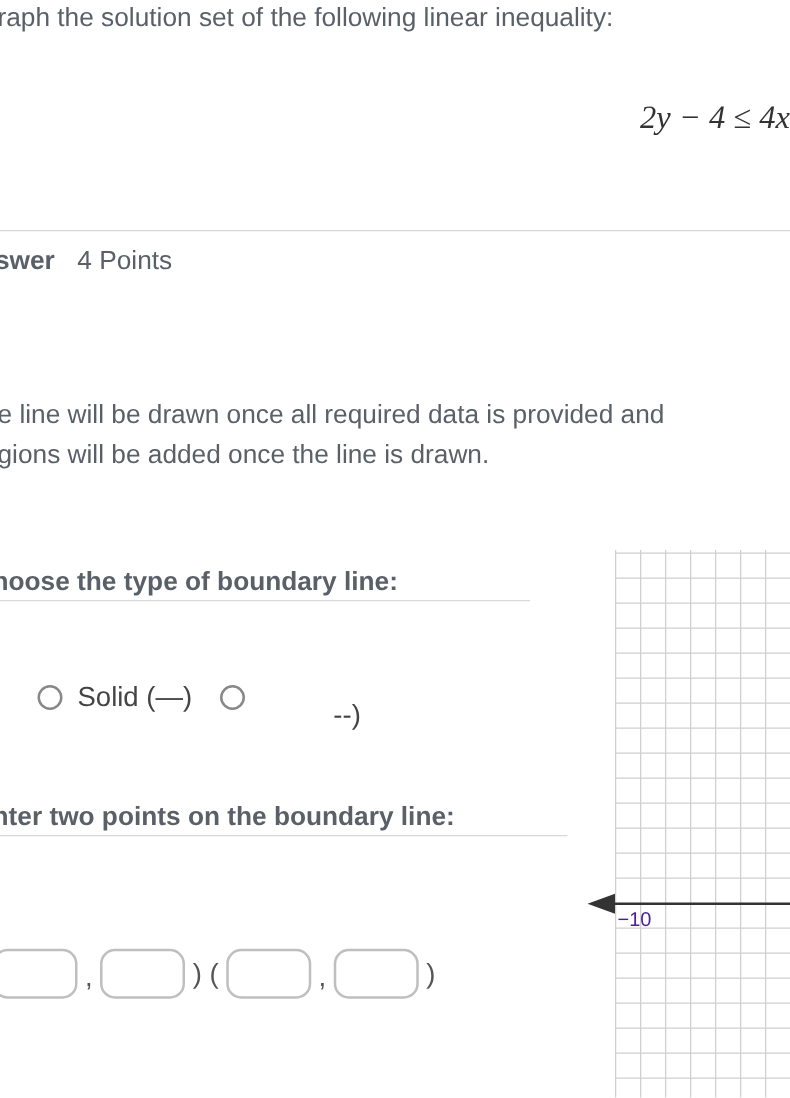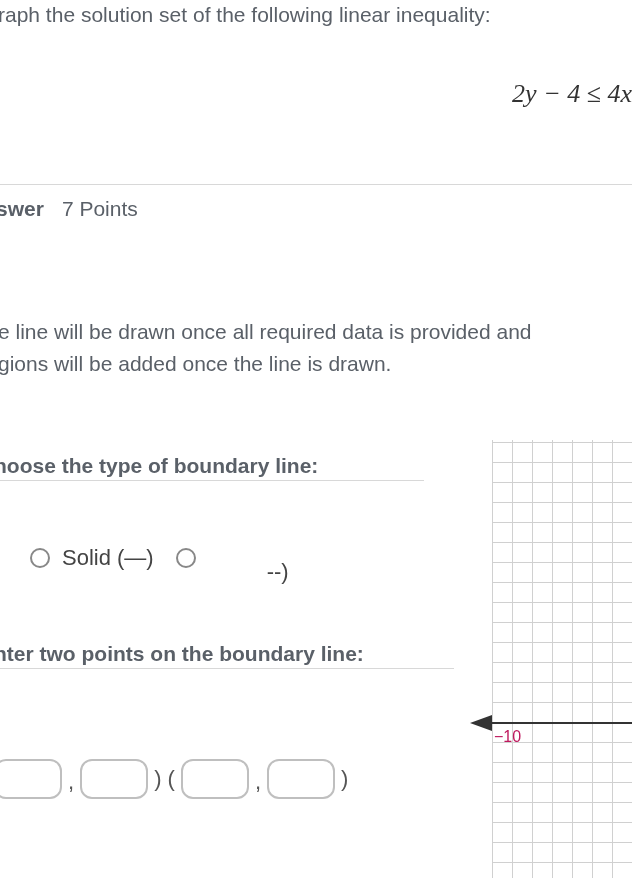--- a/index.html
+++ b/index.html
@@ -173,38 +173,38 @@
       right: 0;
       height: 2px;
       background: #333;
       top: 282px;
     }
     .axis-label {
       position: absolute;
       top: 288px;
       left: 2px;
       font-size: 16px;
-      color: #be185d;
+      color: #4c1d95;
       font-family: Arial, sans-serif;
     }
   </style>
 </head>
 <body>
 
 <div class="question-text">raph the solution set of the following linear inequality:</div>
 
 <div class="equation">
   2<span style="font-style:italic">y</span> − 4 ≤ 4<span style="font-style:italic">x</span>
 </div>
 
 <div class="section-divider"></div>
 
 <div class="answer-row">
   <span class="answer-label">swer</span>
-  <span class="points-label">7 Points</span>
+  <span class="points-label">4 Points</span>
 </div>
 
 <div class="instruction-text">
   <span>e line will be drawn once all required data is provided and</span><br>
   <span>gions will be added once the line is drawn.</span>
 </div>
 
 <div class="sub-heading">hoose the type of boundary line:</div>
 
 <div class="radio-row">

